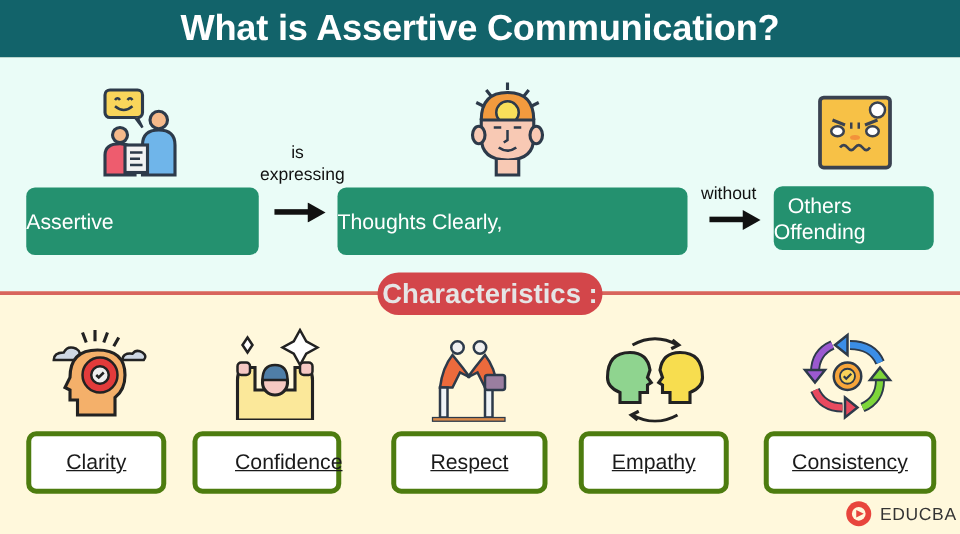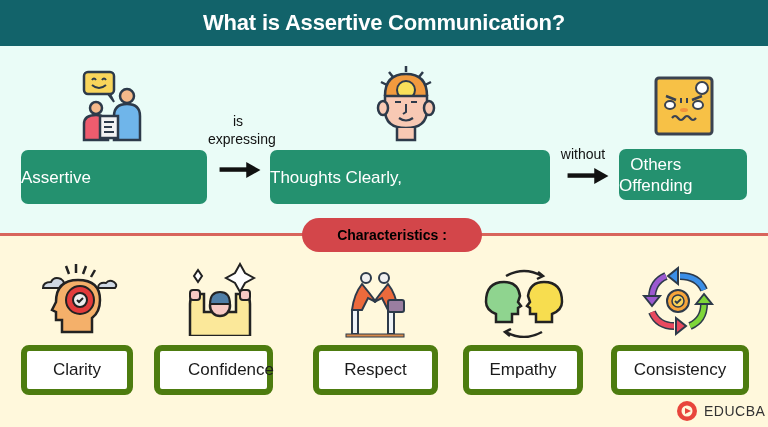--- a/index.html
+++ b/index.html
@@ -1,27 +1,27 @@
 <!DOCTYPE html>
 <html><head>
 <meta charset="utf-8">
 <style>
   * { box-sizing: border-box; margin: 0; padding: 0; }
   html, body { width: 768px; height: 427px; overflow: hidden; }
   body { font-family: "Liberation Sans", "DejaVu Sans", sans-serif; position: relative; background: #fff8dc; }
-  .header { position: absolute; left: 0; top: 0; width: 768px; height: 46px; background: #12636a; color: #fff; display: flex; align-items: center; justify-content: center; font-size: 22px; font-weight: bold; letter-spacing: -0.2px; }
+  .header { position: absolute; left: 0; top: 0; width: 768px; height: 46px; background: #12636a; color: #fff; display: flex; align-items: center; justify-content: center; font-size: 29px; font-weight: bold; letter-spacing: -0.2px; }
   .top { position: absolute; left: 0; top: 46px; width: 768px; height: 187px; background: #eafcf7; }
   .divider { position: absolute; left: 0; top: 233px; width: 768px; height: 3px; background: #d8655c; }
   .bottom { position: absolute; left: 0; top: 236px; width: 768px; height: 191px; background: #fff8dc; }
   .green-box { position: absolute; background: #24916f; color: #fff; border-radius: 7px; display: flex; align-items: center; justify-content: flex-start; text-align: center; font-size: 17px; line-height: 21px; font-weight: normal; }
   .conn { position: absolute; font-size: 14px; color: #111; text-align: center; line-height: 18px; }
   .arrow { position: absolute; height: 16px; }
   .icon { position: absolute; }
-  .pill { position: absolute; left: 302px; top: 218px; width: 180px; height: 34px; border-radius: 17px; background: #d3464a; color: #000000; font-size: 14px; font-weight: bold; display: flex; align-items: center; justify-content: center; }
-  .char-box { position: absolute; top: 345px; height: 50px; background: #fff; border: 6px solid #4d7c0f; border-radius: 8px; display: flex; align-items: center; justify-content: center; font-size: 17px; color: #1a1a1a; }
+  .pill { position: absolute; left: 302px; top: 218px; width: 180px; height: 34px; border-radius: 17px; background: #d3464a; color: #e5e5e5; font-size: 22px; font-weight: bold; display: flex; align-items: center; justify-content: center; }
+  .char-box { position: absolute; top: 345px; height: 50px; background: #fff; border: 4px solid #4d7c0f; border-radius: 8px; display: flex; align-items: center; justify-content: center; font-size: 17px; color: #1a1a1a; text-decoration: underline; }
   .logo { position: absolute; left: 676px; top: 400px; display: flex; align-items: center; gap: 6px; }
   .logo-text { font-size: 14px; color: #333; letter-spacing: 0.5px; }
 </style>
 </head>
 <body>
 
 <div class="header">
     <span>What is Assertive Communication?</span>
   </div>
 

